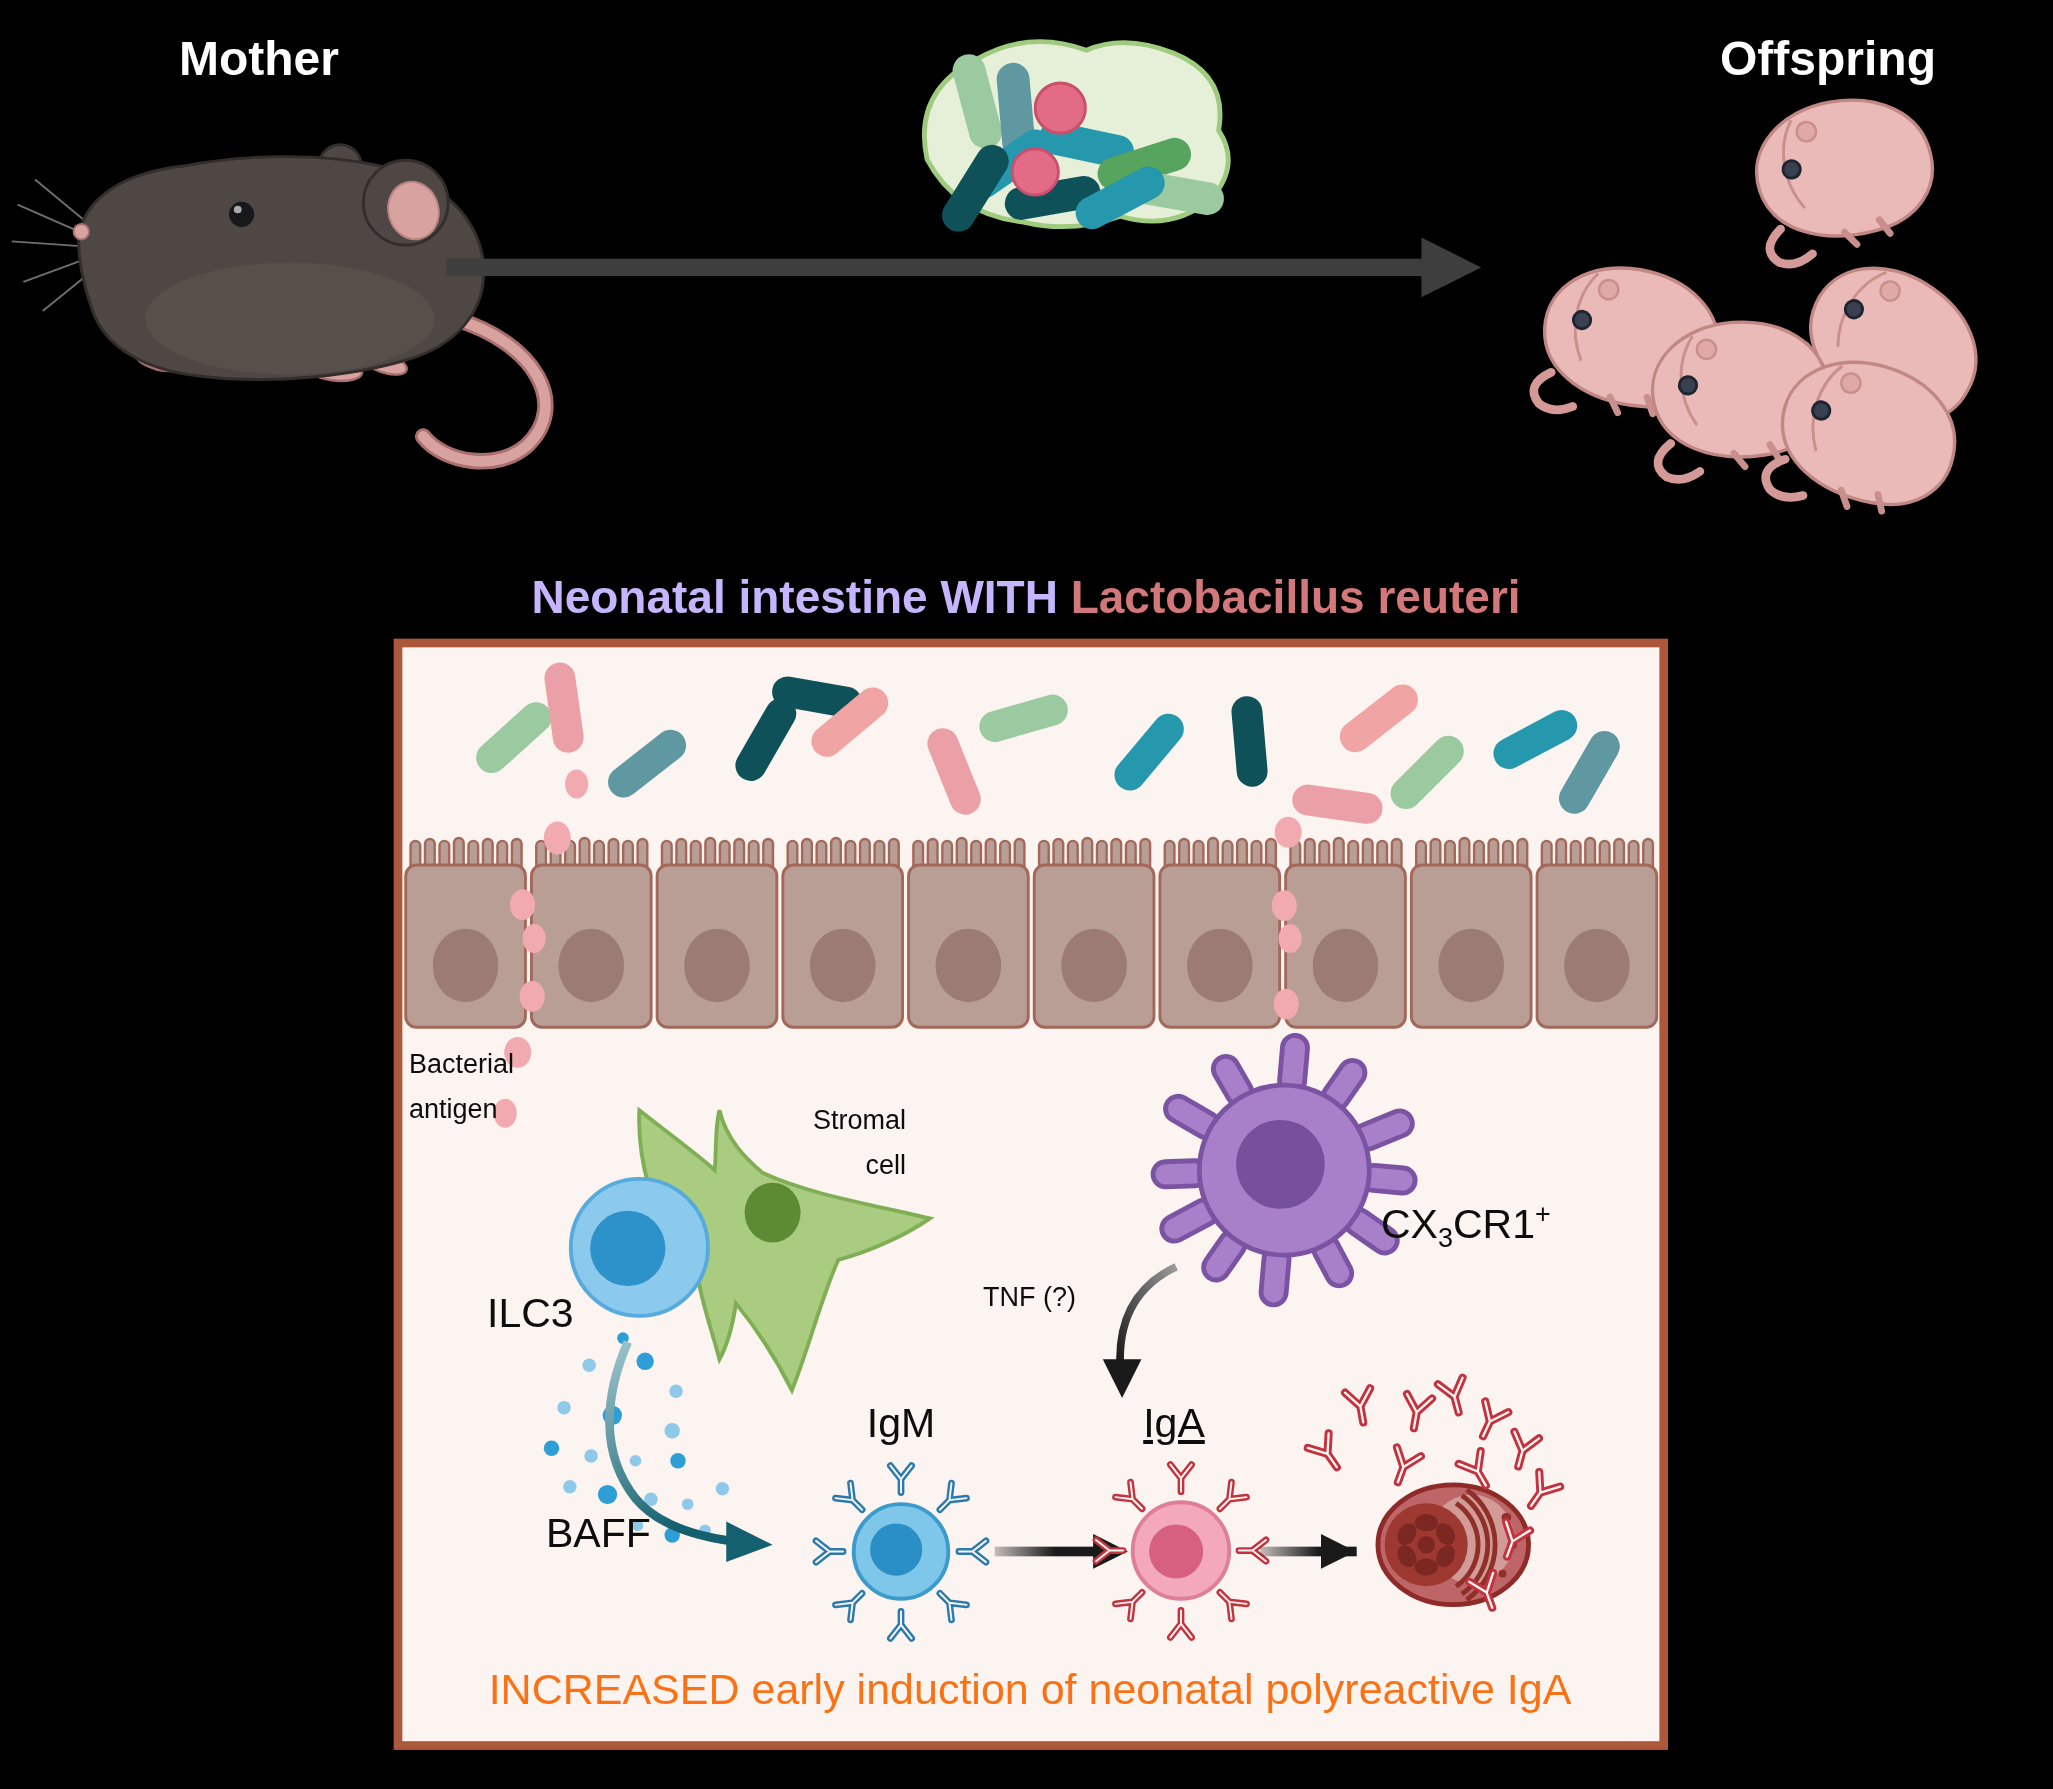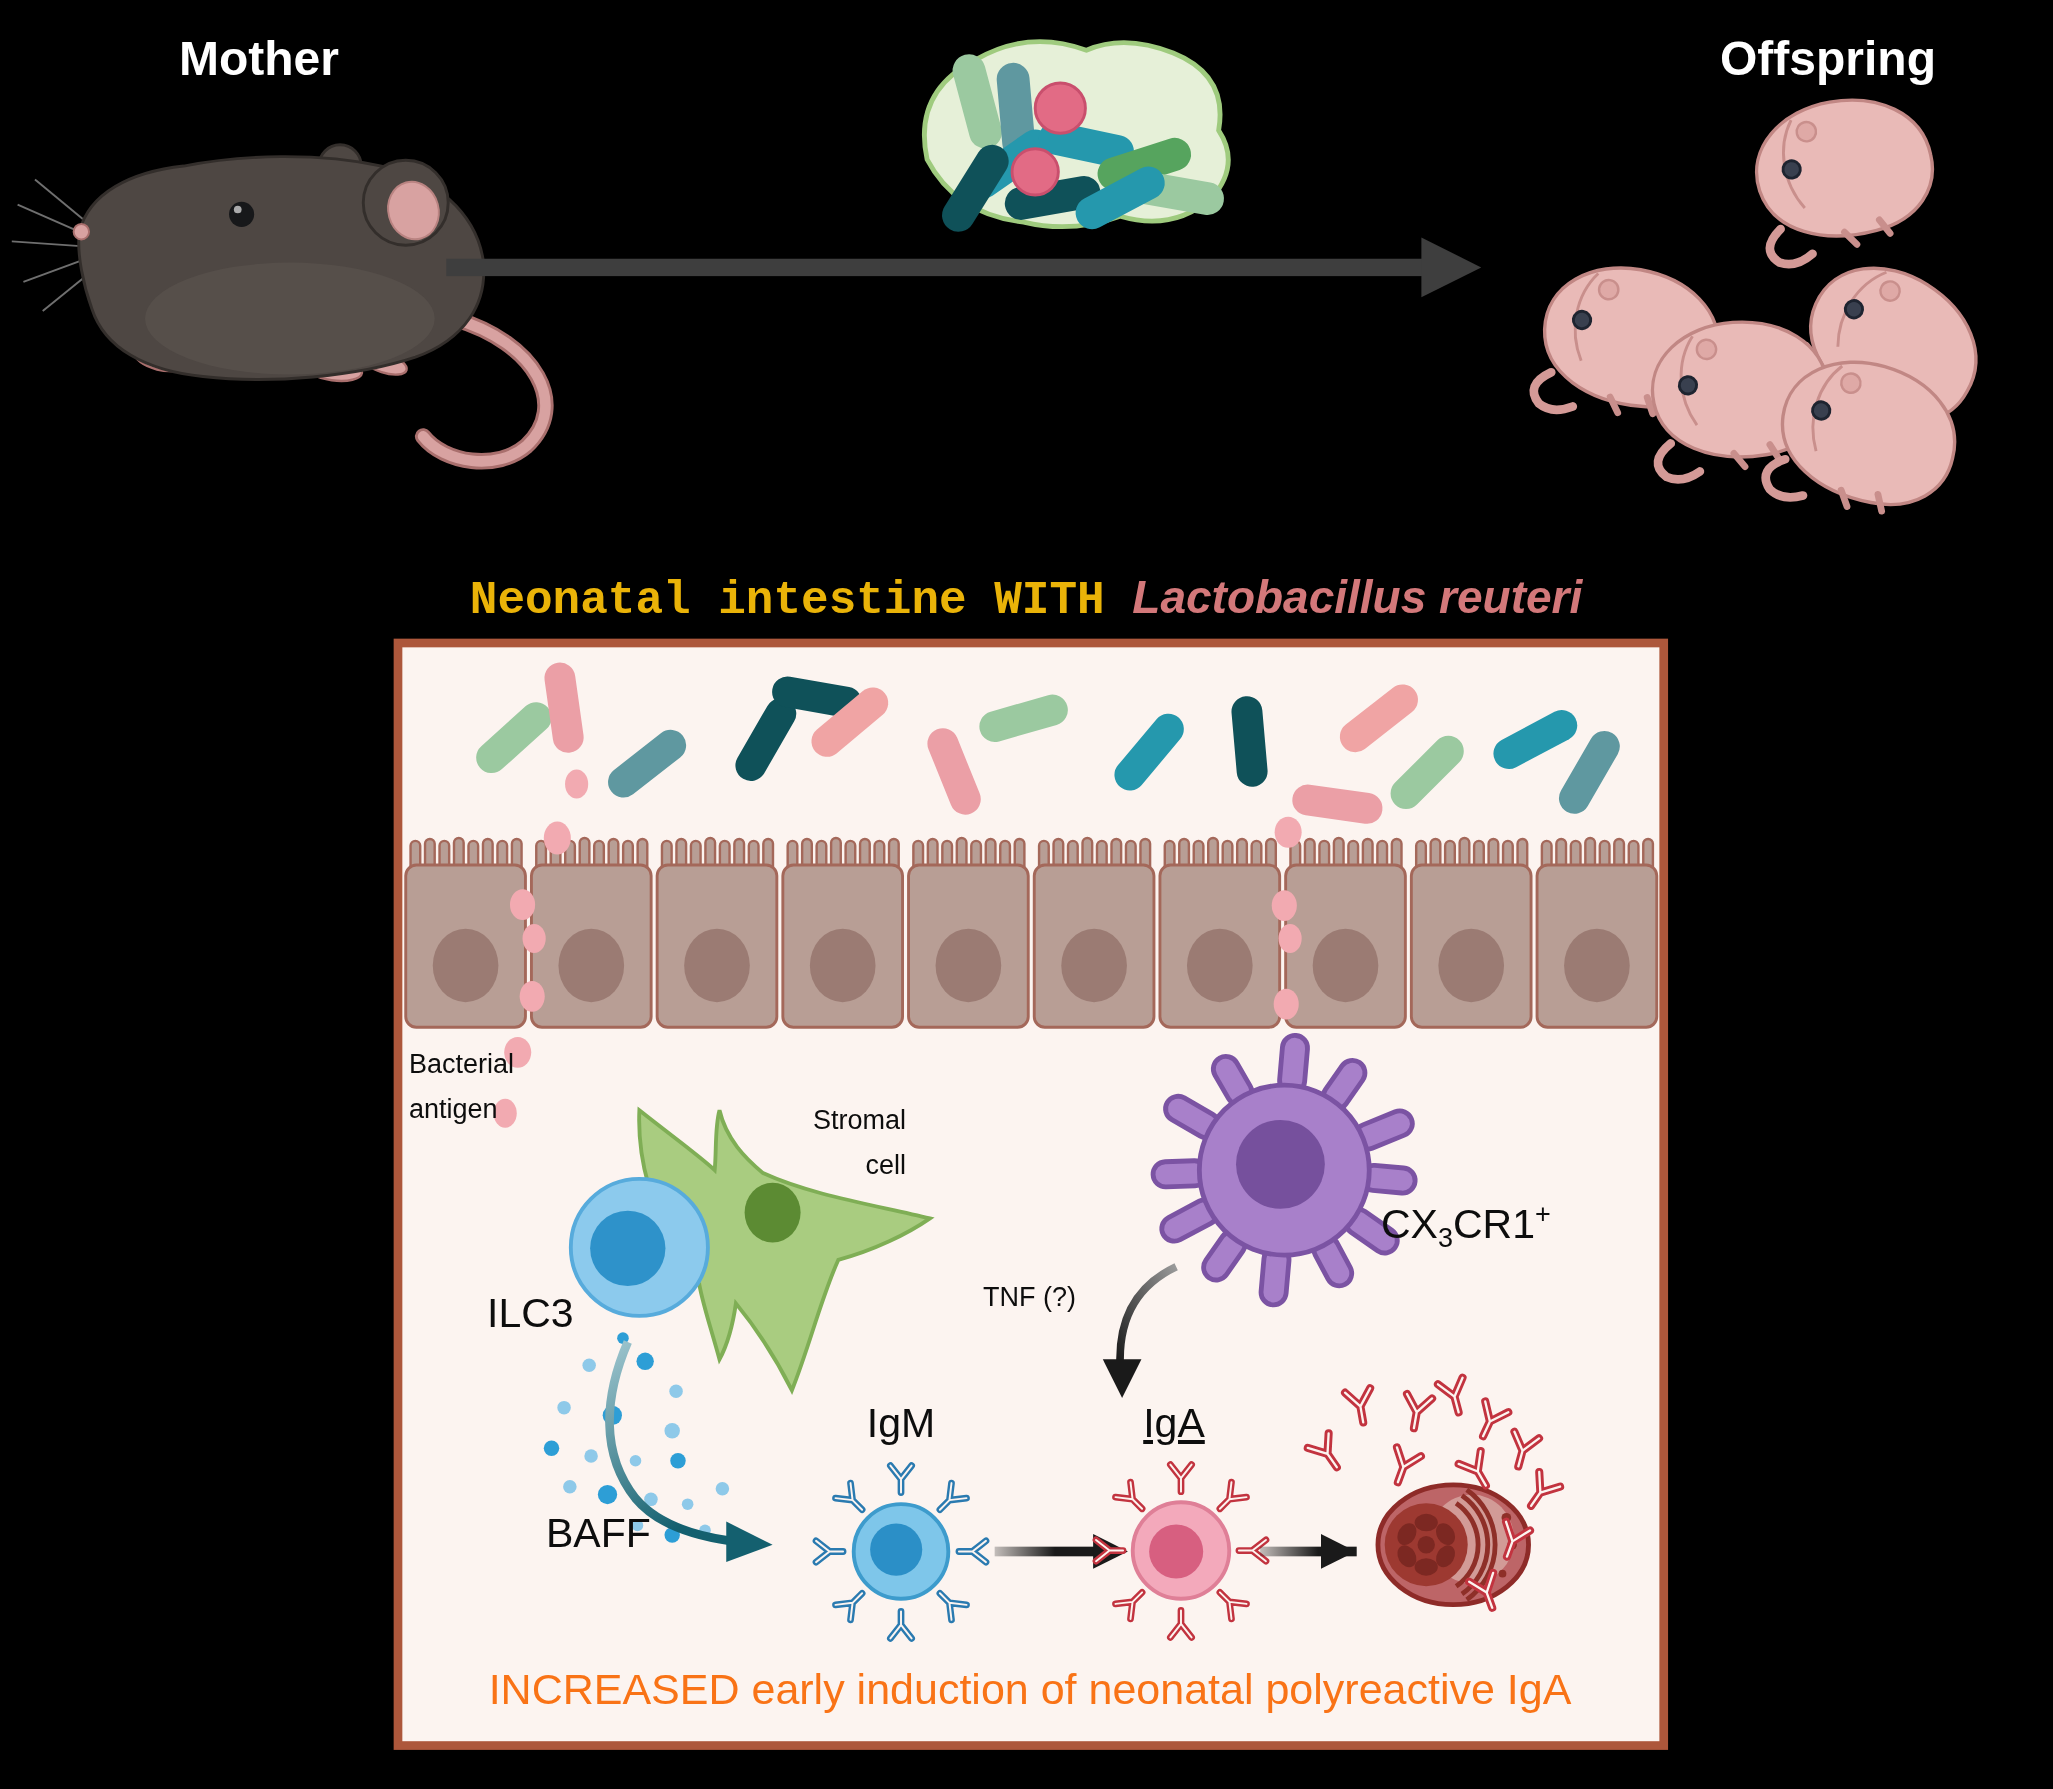--- a/index.html
+++ b/index.html
@@ -2,22 +2,22 @@
 <html><head>
 <meta charset="utf-8">
 <style>
   html,body{margin:0;padding:0;background:#000;}
   #stage{position:relative;width:2054px;height:1789px;background:#000;overflow:hidden;
          font-family:"Liberation Sans",sans-serif;}
   .lbl{position:absolute;white-space:nowrap;color:#0d0d0d;}
   .hdr{font-weight:bold;font-size:48px;color:#ffffff;transform:translateX(-50%);}
   .cap{font-weight:bold;font-size:42px;color:#3e3e3e;transform:translateX(-50%);}
   .ttl{font-weight:bold;font-size:46px;transform:translateX(-50%);}
-  .ttl .g{color:#eab308;font-family:Liberation Mono, monospace;}
-  .ttl .s{color:#d3787a;font-style:italic;}
+  .ttl .g{color:#c4b5fd;}
+  .ttl .s{color:#d3787a;}
   .pl40{font-size:27px;}
   .pl42{font-size:41px;}
   .ctr{transform:translateX(-50%);}
   .rt{text-align:right;}
   sub.small{font-size:27px;}
   sup.small{font-size:27px;}
   .concl{font-size:43px;color:#f97316;transform:translateX(-50%);}
   svg{position:absolute;left:0;top:0;}
 </style>
 </head>

